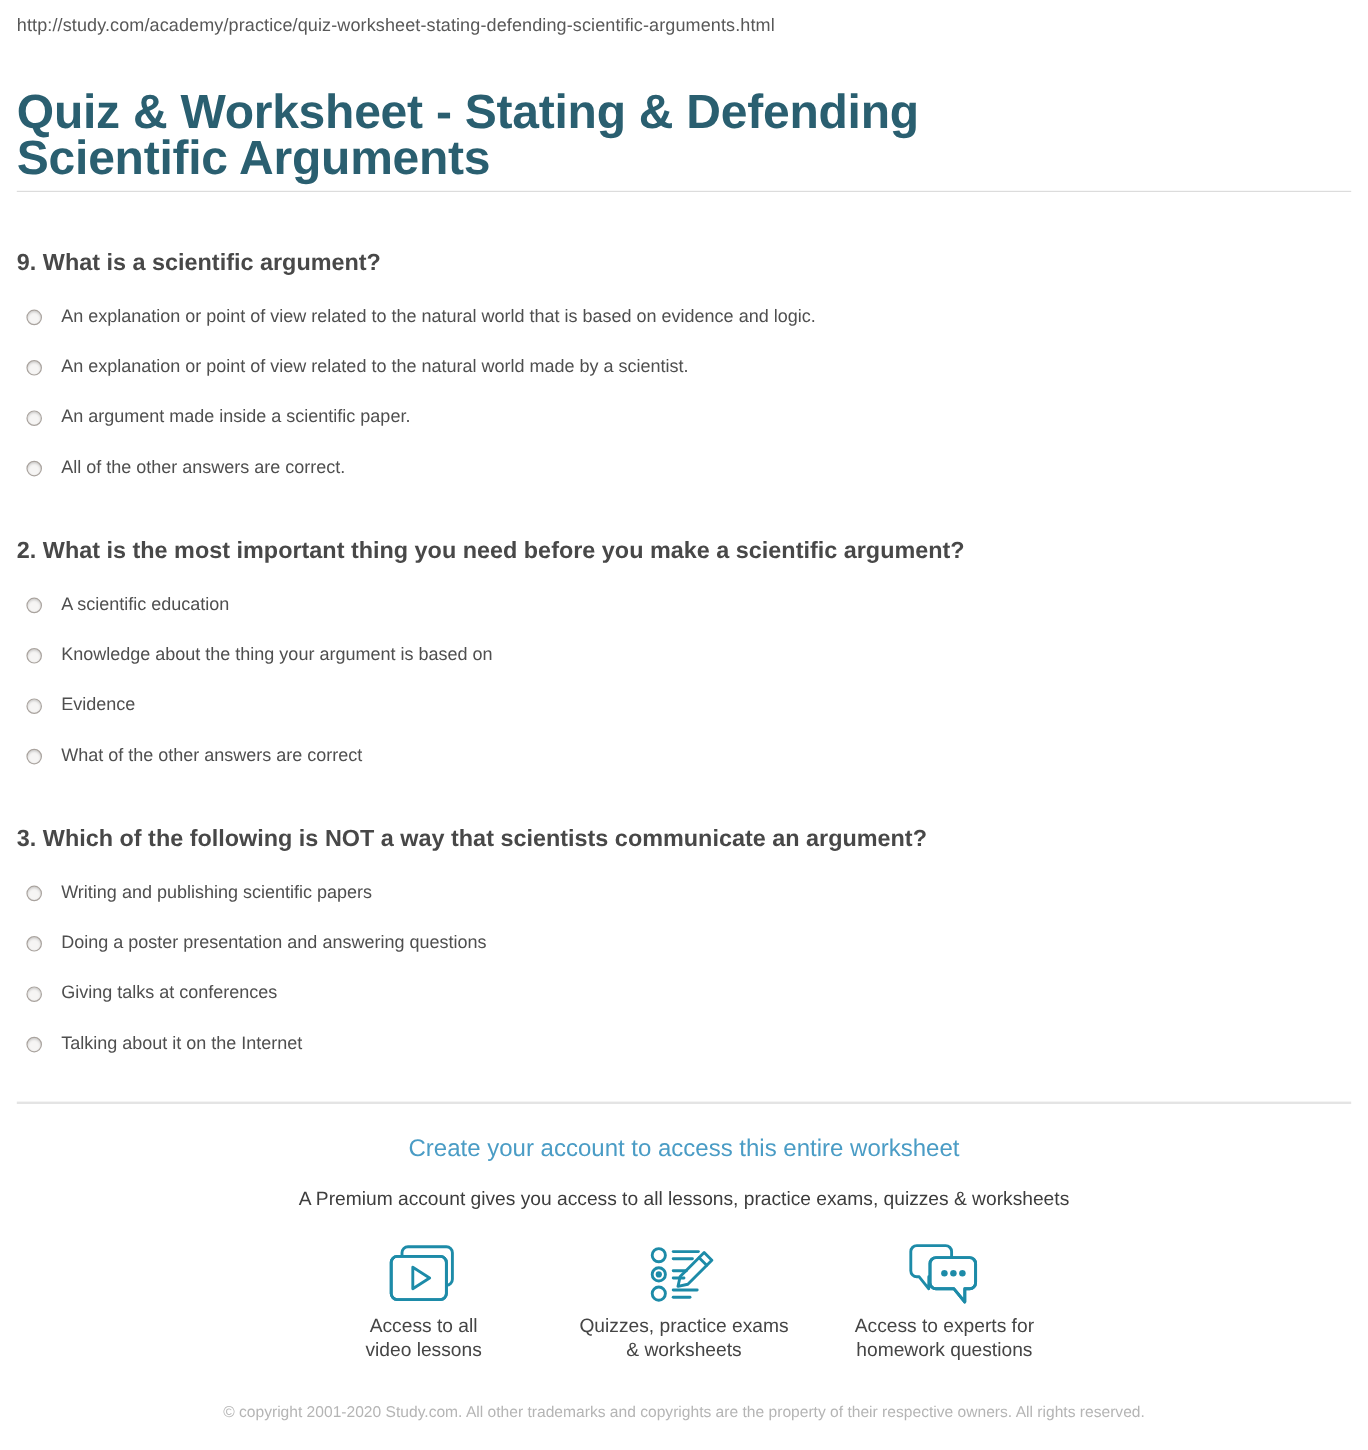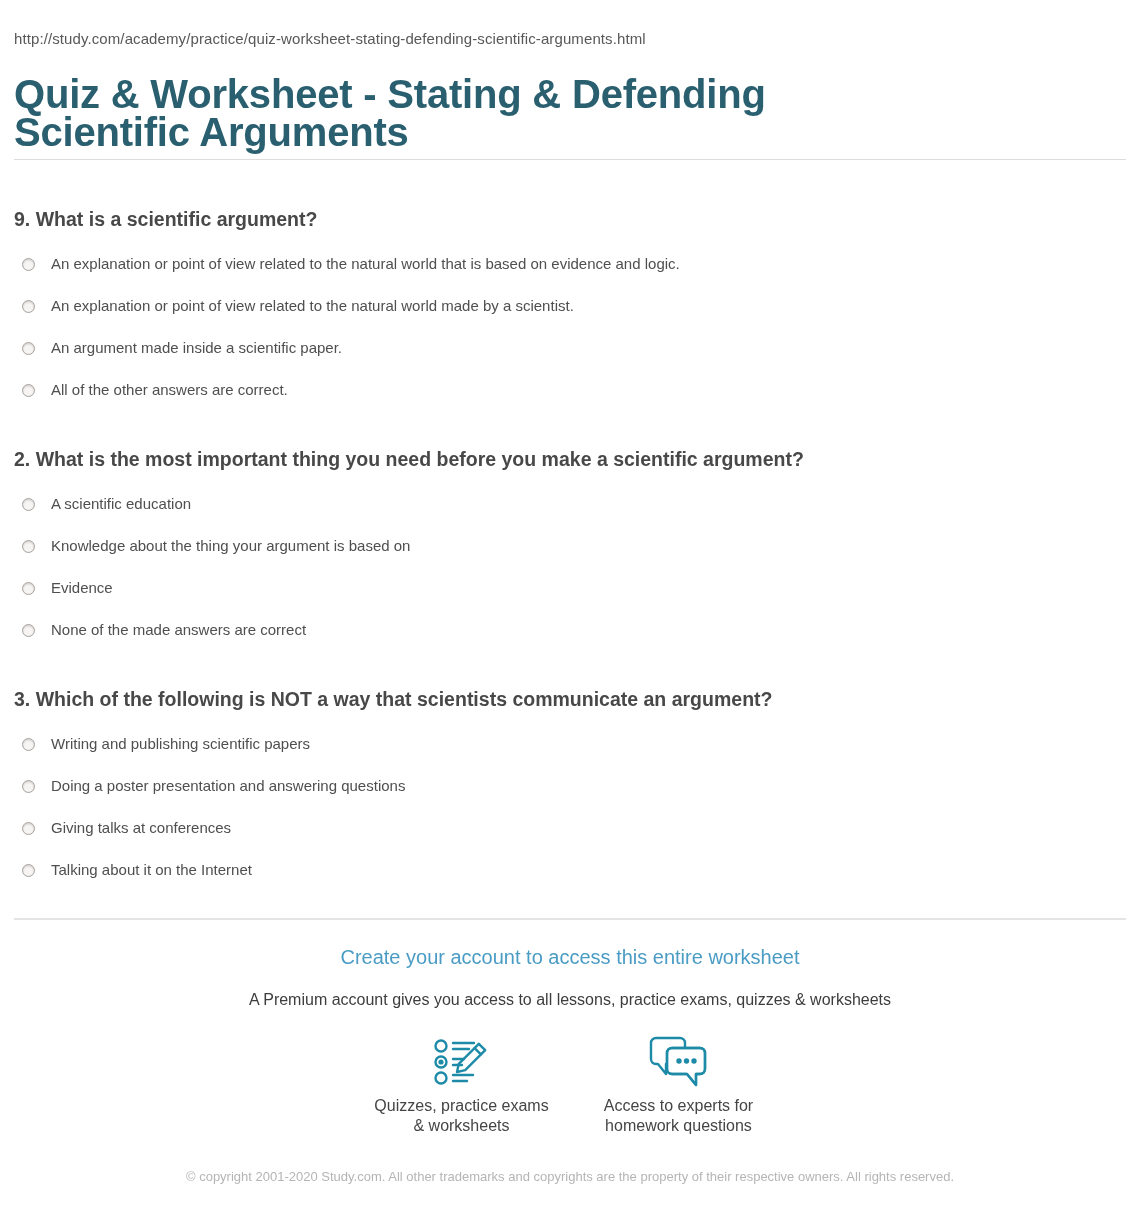--- a/index.html
+++ b/index.html
@@ -10,22 +10,22 @@
     overflow: hidden;
     font-family: "Liberation Sans", sans-serif;
     color: #4f4f4f;
   }
   .page { padding: 0 14px; }
 
   
   .header {
     display: flex;
     justify-content: space-between;
-    align-items: flex-end;
-    padding-top: 28px;
+    align-items: flex-start;
+    padding-top: 10px;
     height: 47px;
   }
   .url-text {
     font-size: 15px;
     color: #585858;
     padding-top: 3px;
     letter-spacing: 0.1px;
   }
   .logo {
     display: flex;
@@ -212,21 +212,21 @@
     <div class="option">
       <span class="radio"></span>
       <span class="option-label">Knowledge about the thing your argument is based on</span>
     </div>
     <div class="option">
       <span class="radio"></span>
       <span class="option-label">Evidence</span>
     </div>
     <div class="option">
       <span class="radio"></span>
-      <span class="option-label">None of the made answers are correct</span>
+      <span class="option-label">What of the other answers are correct</span>
     </div>
   </div>
 
   <div class="question">
     <h2>3. Which of the following is NOT a way that scientists communicate an argument?</h2>
     <div class="option">
       <span class="radio"></span>
       <span class="option-label">Writing and publishing scientific papers</span>
     </div>
     <div class="option">
@@ -244,20 +244,34 @@
   </div>
 
   <hr class="rule-2">
 
   <div class="cta">
     <h3 class="cta-heading">Create your account to access this entire worksheet</h3>
     <p class="cta-sub">A Premium account gives you access to all lessons, practice exams, quizzes &amp; worksheets</p>
 
     <div class="features">
 
+      <div class="feature">
+        <div class="icon-box">
+          <svg class="ficon" width="58" height="50" viewBox="0 0 58 50">
+            <rect x="11" y="2" width="42" height="32" rx="5"></rect>
+            <rect class="white" x="2" y="10" width="46" height="36" rx="5" style="fill:#fff"></rect>
+            <rect x="2" y="10" width="46" height="36" rx="5"></rect>
+            <path d="M20 19 L34 28 L20 37 Z"></path>
+          </svg>
+        </div>
+        <div class="feature-label">
+          <div>Access to all</div>
+          <div>video lessons</div>
+        </div>
+      </div>
 
       <div class="feature">
         <div class="icon-box">
           <svg class="ficon" width="58" height="50" viewBox="0 0 58 50">
             <circle cx="8" cy="9" r="5.5"></circle>
             <circle cx="8" cy="25" r="5.5"></circle>
             <circle class="fill" cx="8" cy="25" r="2.6"></circle>
             <circle cx="8" cy="41" r="5.5"></circle>
             <path d="M20 6 H41"></path>
             <path d="M20 12 H36"></path>

